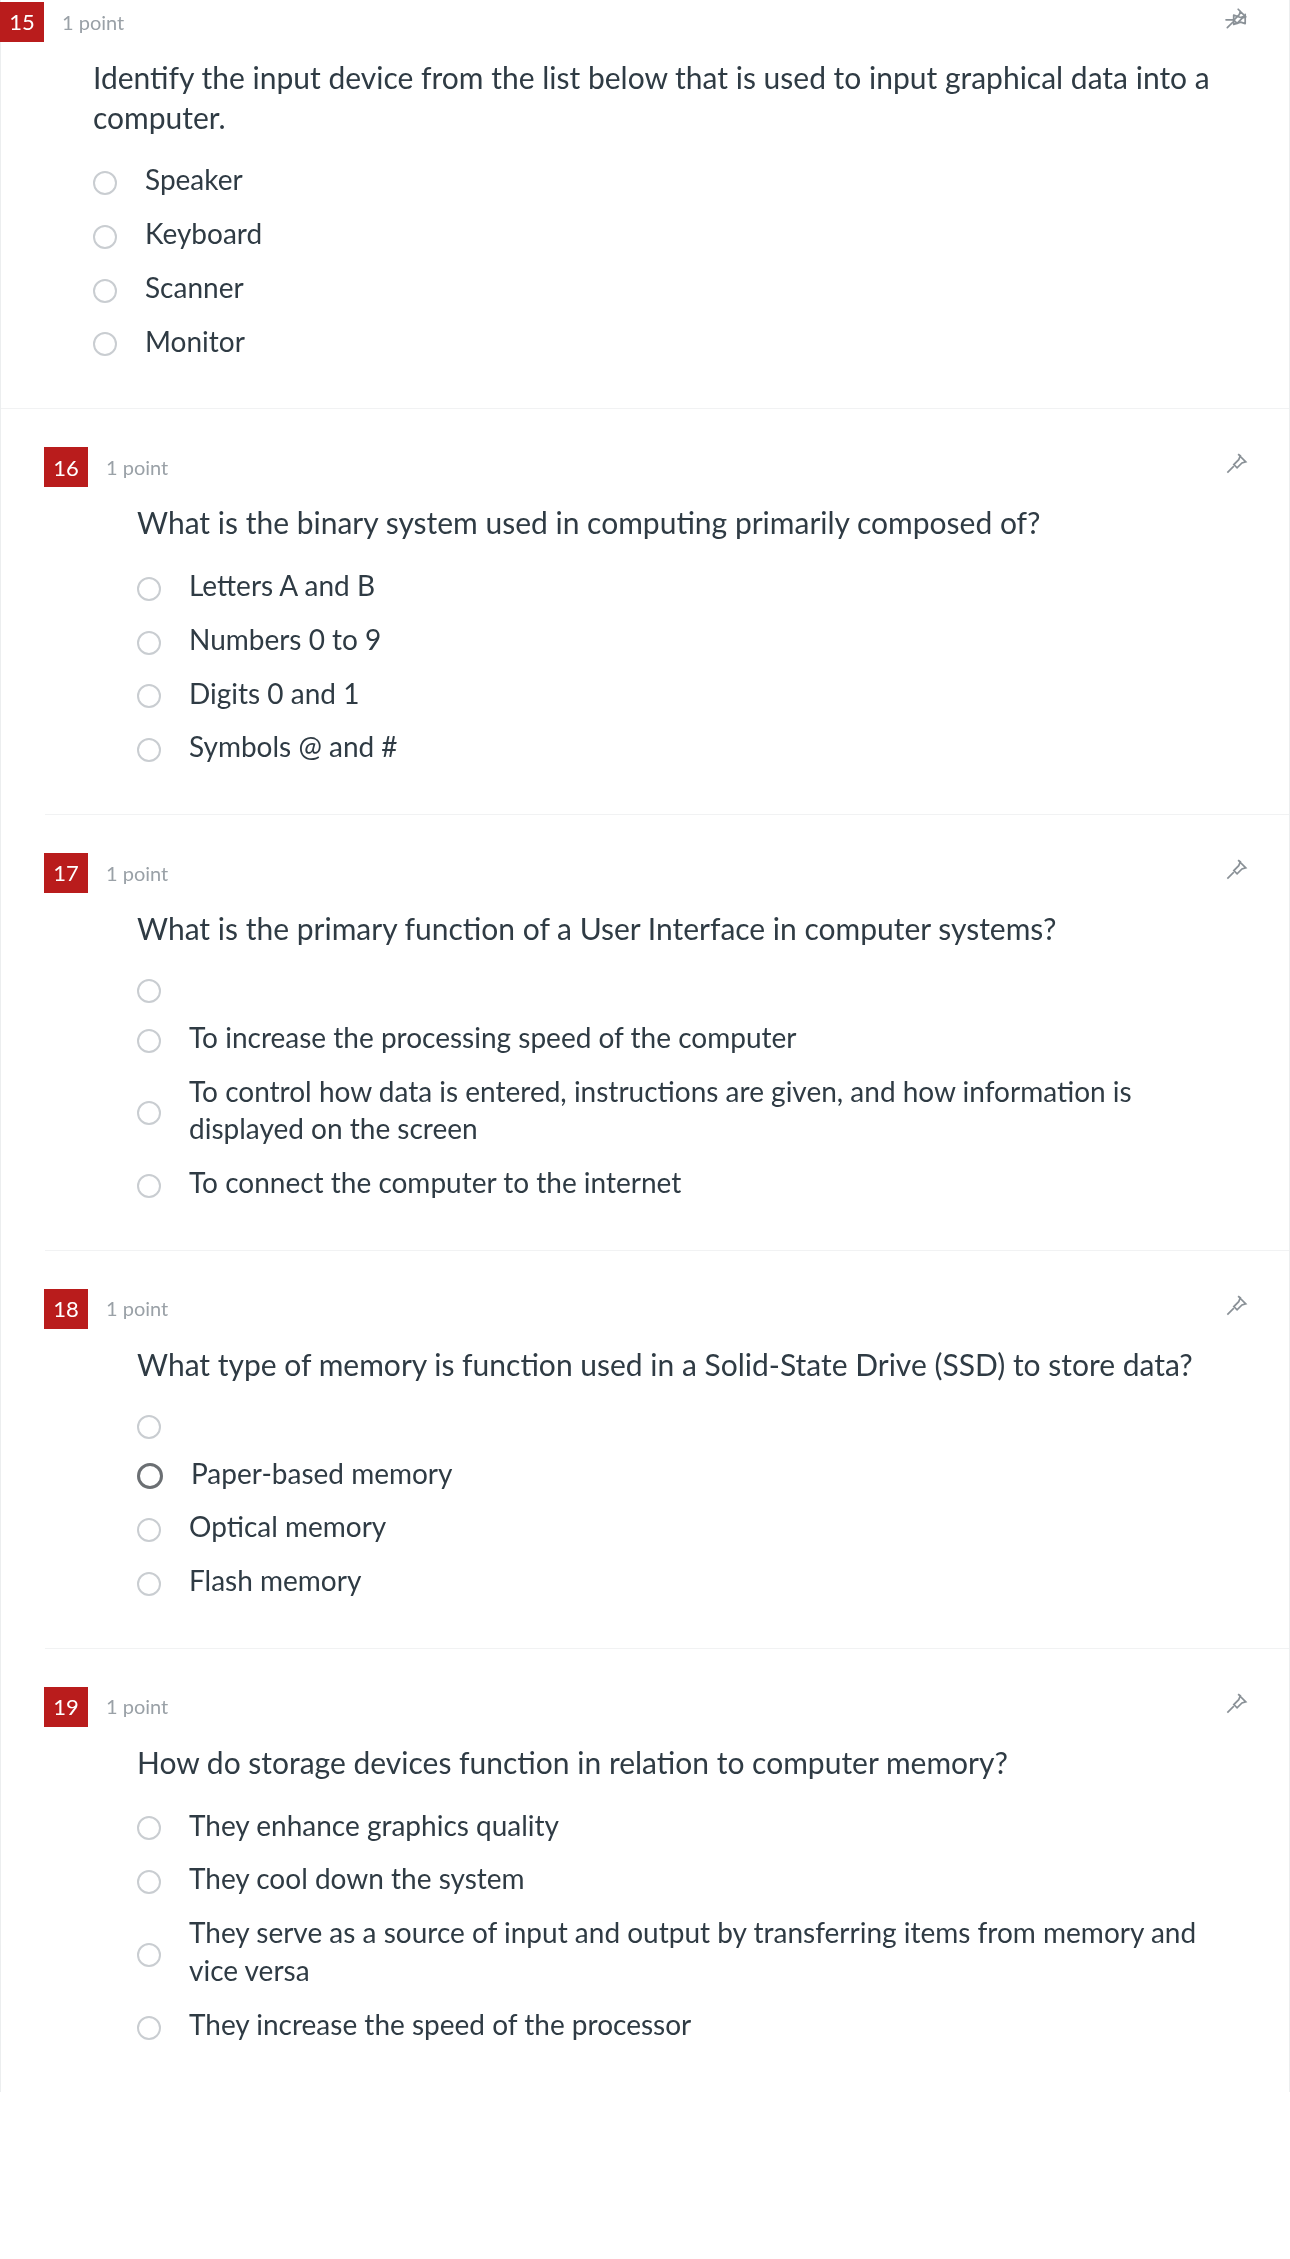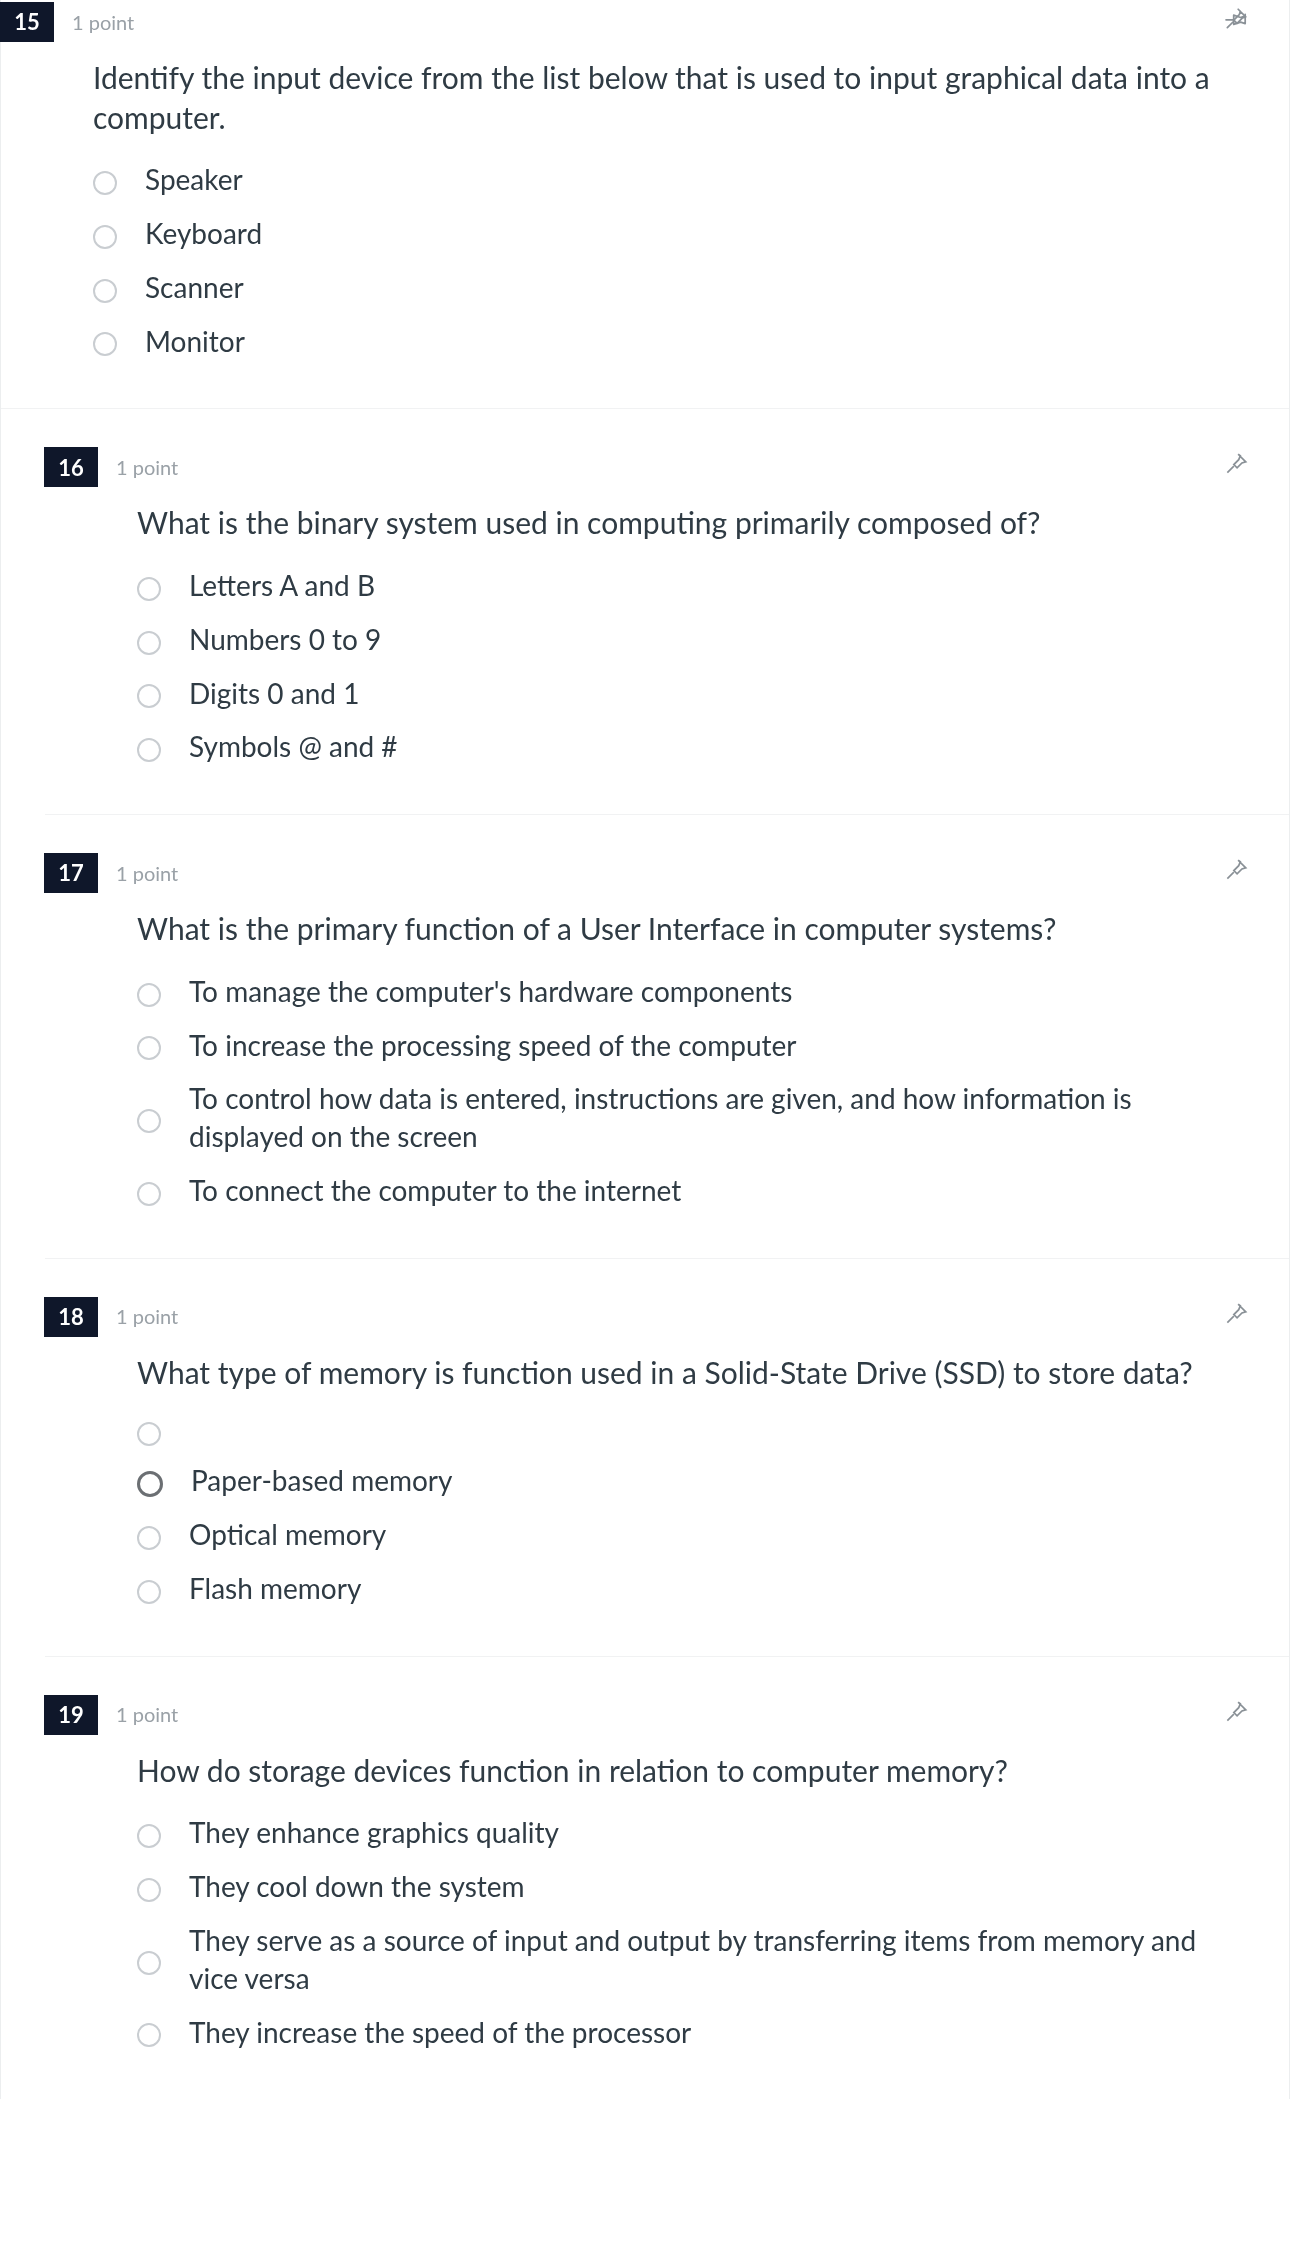--- a/index.html
+++ b/index.html
@@ -24,29 +24,29 @@
   .question-header {
     display: flex;
     align-items: center;
     padding-top: 0;
     position: relative;
     height: 44px;
   }
   .question-block.first .question-header { padding-top: 0; }
   .question-block:not(.first) { padding-top: 36px; margin-left: 44px; }
   .question-number {
-    background: #0f172a;
+    background: #b91c1c;
     color: #ffffff;
-    width: 54px;
+    width: 44px;
     height: 40px;
     display: flex;
     align-items: center;
     justify-content: center;
     font-size: 22px;
-    font-weight: 700;
+    font-weight: 400;
     margin-left: -1px;
   }
   .points-label {
     color: #9aa1a7;
     font-size: 20px;
     margin-left: 18px;
   }
   .pin-icon {
     position: absolute;
     right: 40px;
@@ -180,21 +180,20 @@
             <path d="M14 3l7 7-3.5 1-4.5 4.5L10 12.5 14.5 8 16 4.5z"></path>
             <path d="M10 14l-6 6"></path>
           </svg>
       </div>
     </div>
     <div class="question-body">
       <div class="question-text">What is the primary function of a User Interface in computer systems?</div>
       <div class="options">
         <div class="option-row">
             <span class="radio"></span>
-            <span class="option-label">To manage the computer's hardware components</span>
           </div>
         <div class="option-row">
             <span class="radio"></span>
             <span class="option-label">To increase the processing speed of the computer</span>
           </div>
         <div class="option-row">
             <span class="radio"></span>
             <span class="option-label">To control how data is entered, instructions are given, and how information is displayed on the screen</span>
           </div>
         <div class="option-row">

